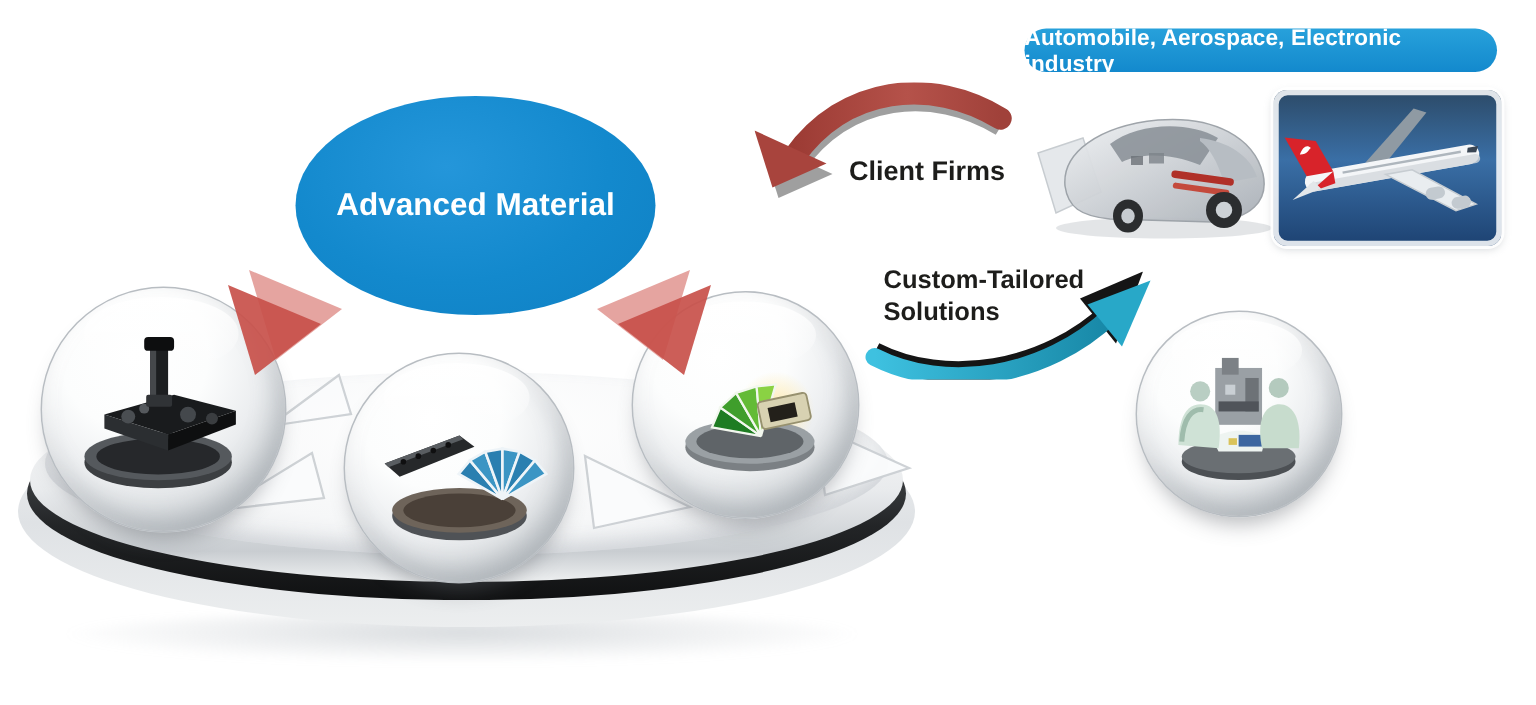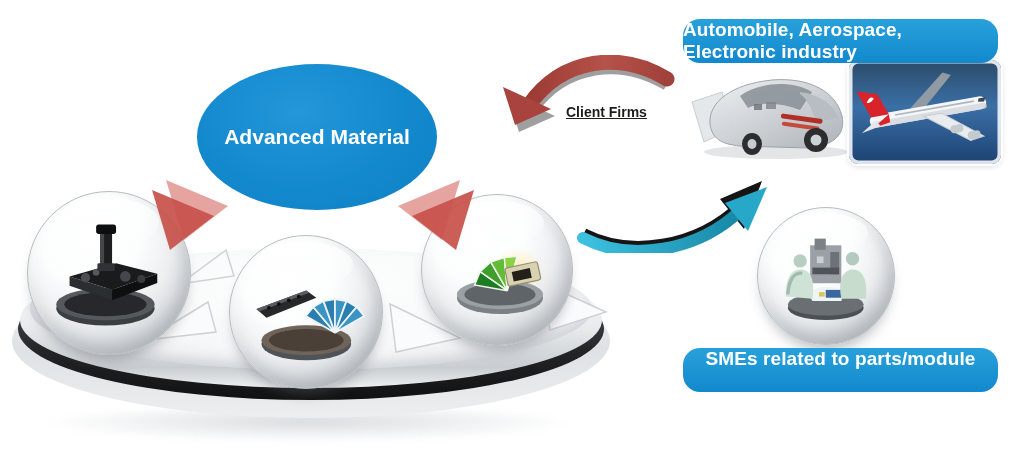--- a/index.html
+++ b/index.html
@@ -60,34 +60,34 @@
 
   
   .tri-left{left:146px;top:176px;width:92px;height:78px;z-index:7;}
   .tri-right{left:388px;top:176px;width:92px;height:78px;z-index:7;transform:scaleX(-1);}
 
   
   .red-arrow{left:503px;top:55px;width:172px;height:78px;z-index:3;}
   .cyan-arrow{left:575px;top:181px;width:198px;height:72px;z-index:3;}
 
   .flow-label{color:#1d1d1b;font-weight:bold;z-index:8;}
-  .label-client{left:566px;top:104px;font-size:14px;text-decoration:underline;}
+  .label-client{left:566px;top:104px;font-size:18px;}
   .label-custom{left:589px;top:176px;font-size:17px;line-height:21px;}
 
   
   .car-photo{left:688px;top:58px;width:170px;height:104px;z-index:2;}
   .plane-photo{left:849px;top:60px;width:152px;height:104px;border-radius:9px;overflow:hidden;
     box-shadow:0 0 0 2px rgba(255,255,255,.9), 0 2px 6px rgba(150,158,165,.45);z-index:2;}
 
   
   .pill{
-    left:683px;width:315px;height:44px;border-radius:17px;
+    left:683px;width:315px;height:29px;border-radius:17px;
     background:linear-gradient(180deg,#27a1db 0%,#1389cd 100%);
-    color:#ffffff;font-size:19px;font-weight:bold;
-    display:flex;align-items:flex-start;justify-content:center;
+    color:#ffffff;font-size:15px;font-weight:bold;
+    display:flex;align-items:center;justify-content:center;
     z-index:9;letter-spacing:.1px;
   }
   .pill-1{top:19px;}
   .pill-2{top:348px;}
   .pill-3{top:416px;}
 </style>
 </head>
 <body>
 
 <div id="stage">
@@ -195,20 +195,24 @@
         <stop offset="100%" stop-color="#a0413a"></stop>
       </linearGradient>
     </defs>
     <path d="M164,24 C118,-4 60,2 26,50" fill="none" stroke="rgba(15,15,15,.4)" stroke-width="16" transform="translate(1,4)"></path>
     <polygon points="2,36 50,58 14,74" fill="rgba(15,15,15,.4)" transform="translate(2,3)"></polygon>
     <path d="M164,24 C118,-4 60,2 26,50" fill="none" stroke="url(#redG)" stroke-width="15" stroke-linecap="round"></path>
     <polygon points="0,32 48,54 12,70" fill="#a8443d"></polygon>
   </svg>
   <div class="abs flow-label label-client">Client Firms</div>
 
+  <div class="abs flow-label label-custom">
+    <div>Custom-Tailored</div>
+    <div>Solutions</div>
+  </div>
   <svg class="abs cyan-arrow" viewBox="0 0 198 72">
     <defs>
       <linearGradient id="cyanG" x1="0" y1="0" x2="1" y2="0">
         <stop offset="0%" stop-color="#3ec1e0"></stop>
         <stop offset="100%" stop-color="#1787a6"></stop>
       </linearGradient>
     </defs>
     <path d="M8,56 C55,80 122,70 166,28" fill="none" stroke="#151515" stroke-width="14" transform="translate(0,-2)"></path>
     <polygon points="148,22 190,4 172,52" fill="#151515" transform="translate(-3,-4)"></polygon>
     <path d="M8,56 C55,80 122,70 166,28" fill="none" stroke="url(#cyanG)" stroke-width="12" stroke-linecap="round" transform="translate(0,1)"></path>
@@ -286,17 +290,14 @@
         <rect x="46" y="49" width="80" height="1.6" fill="#aeb6bd"></rect>
         <polygon points="131,48 138,48 136,52 130,51" fill="#3a4654"></polygon>
       </g>
       <rect x="1.5" y="1.5" width="149" height="101" rx="8" fill="none" stroke="rgba(255,255,255,0.85)" stroke-width="4"></rect>
     </svg>
   </div>
 
   <div class="abs pill pill-1">
     <span>Automobile, Aerospace, Electronic industry</span>
   </div>
-  <div class="abs pill pill-2">
-    <span>SMEs related to parts/module</span>
-  </div>
 
 </div>
 
 </body></html>

